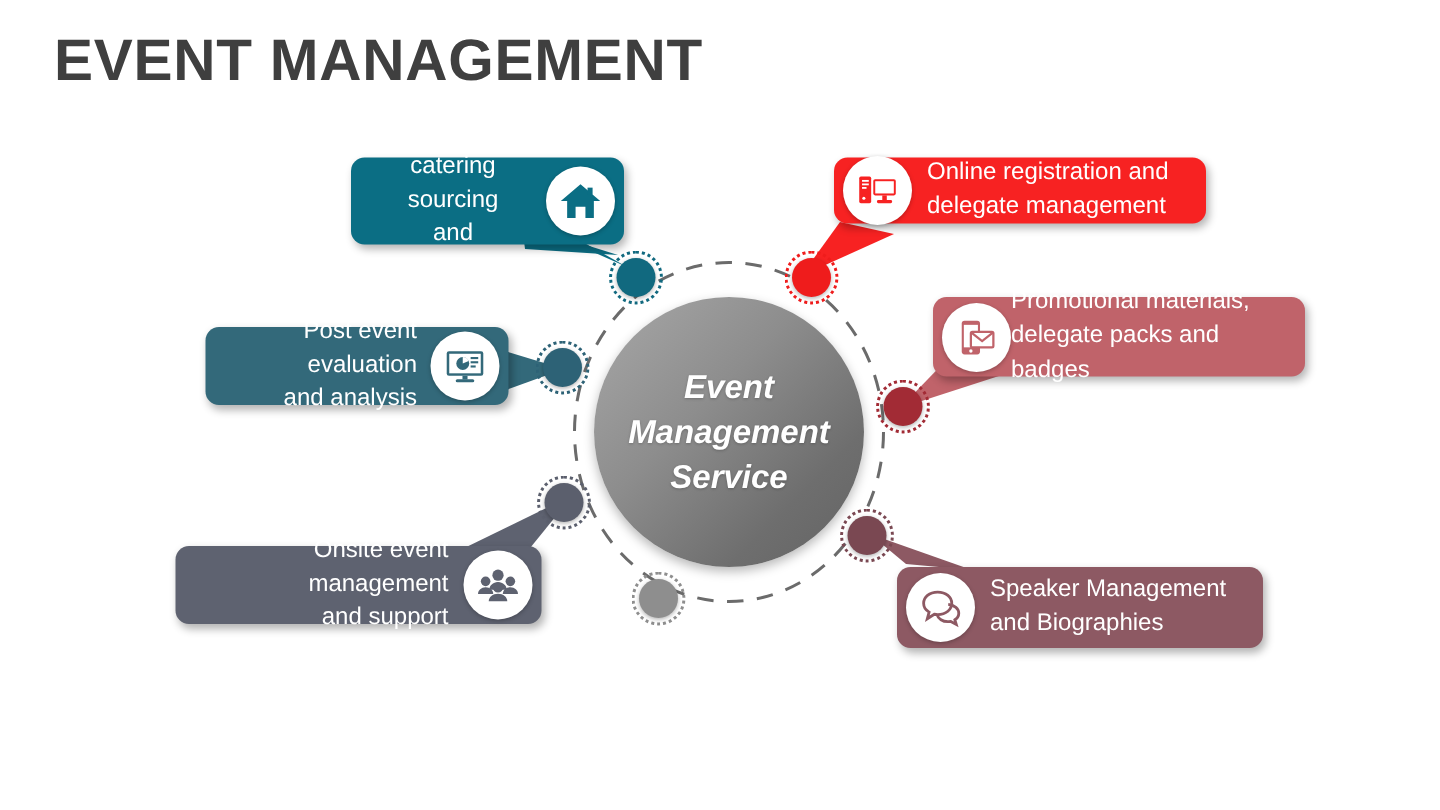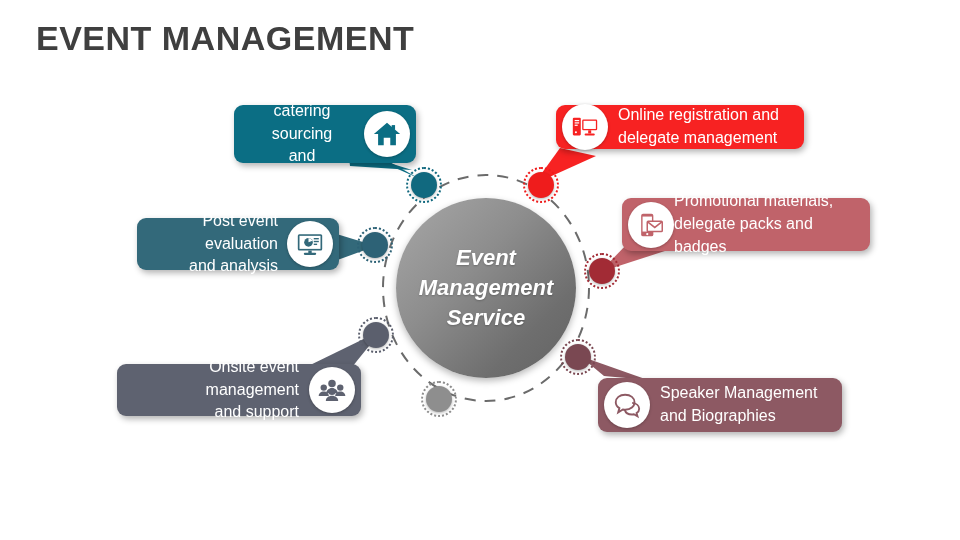--- a/index.html
+++ b/index.html
@@ -13,21 +13,21 @@
     position: relative;
     overflow: hidden;
     font-family: "Liberation Sans", sans-serif;
   }
 
   
   #page-title {
     position: absolute;
     left: 36px;
     top: 18px;
-    font-size: 34px;
+    font-size: 39px;
     font-weight: bold;
     color: #3f3f3f;
     letter-spacing: 0.5px;
     line-height: 1.2;
     white-space: nowrap;
   }
 
   
   #diagram {
     position: absolute;

